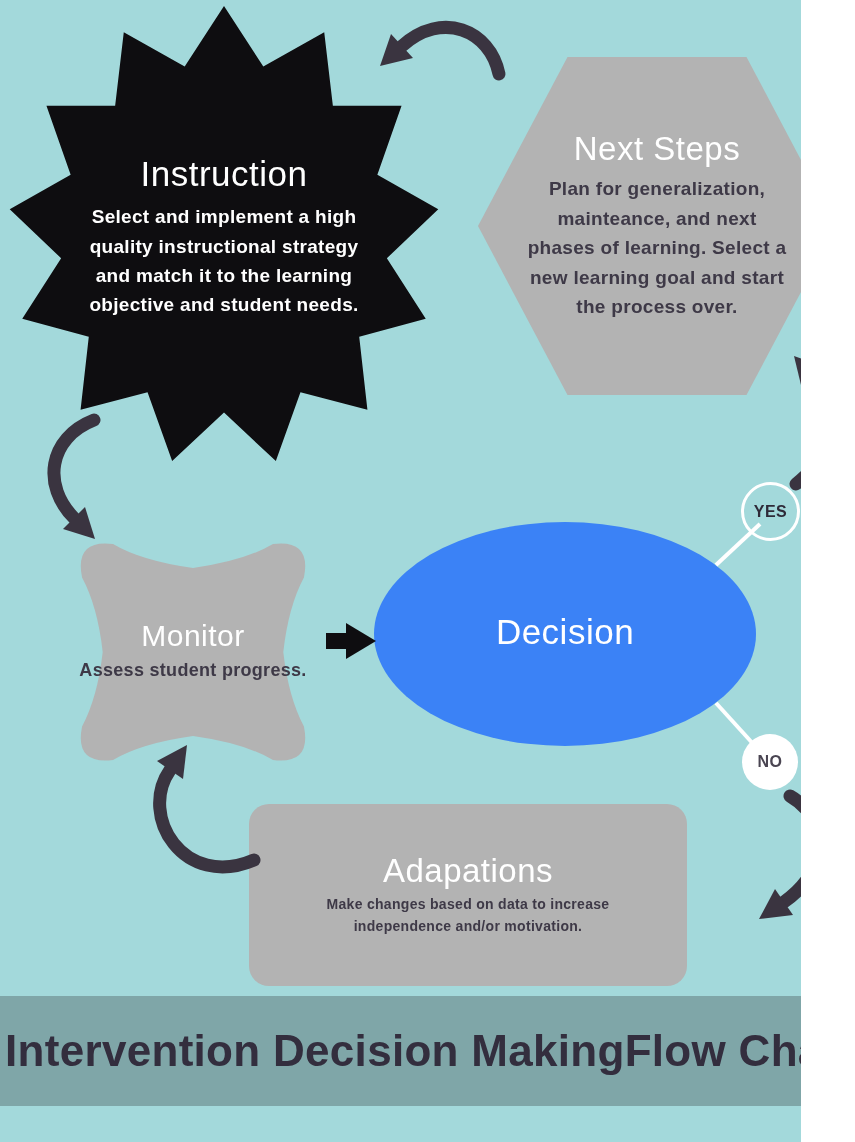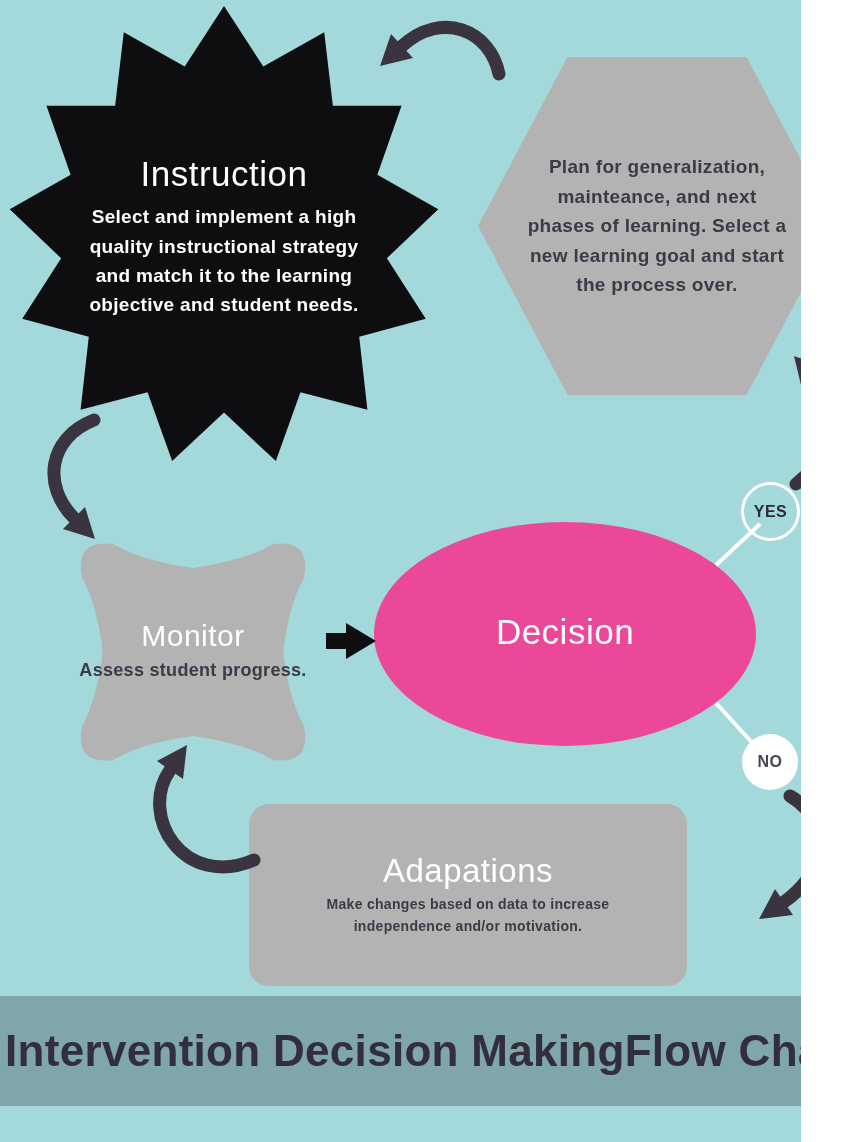--- a/index.html
+++ b/index.html
@@ -22,21 +22,21 @@
        padding:26px 46px;}
   .hex .title{font-size:33px;margin-bottom:6px;}
   .hex .body{font-size:19px;}
 
   .monitor{left:64px;top:532px;width:258px;height:240px;padding:0;}
   .monitor svg{position:absolute;inset:0;width:100%;height:100%;}
   .monitor .content{position:relative;z-index:2;display:flex;flex-direction:column;align-items:center;text-align:center;}
   .monitor .title{font-size:30px;margin-bottom:4px;}
   .monitor .body{font-size:18px;}
 
-  .ellipse{left:374px;top:522px;width:382px;height:224px;background:#ec4899;border-radius:50%;padding:20px 40px;}
+  .ellipse{left:374px;top:522px;width:382px;height:224px;background:#3b82f6;border-radius:50%;padding:20px 40px;}
   .ellipse .title{font-size:35px;margin-bottom:4px;}
   .ellipse .body{font-size:19px;}
 
   .rectnode{left:249px;top:804px;width:438px;height:182px;background:#b3b3b3;border-radius:20px;padding:16px 30px;}
   .rectnode .title{font-size:33px;margin-bottom:4px;}
   .rectnode .body{font-size:14px;}
 
   
   .arrows{position:absolute;inset:0;width:855px;height:1142px;z-index:2;pointer-events:none;}
 
@@ -55,20 +55,21 @@
 <body>
 
 <div class="canvas">
 
   <div class="node star">
     <div class="title">Instruction</div>
     <div class="body">Select and implement a high quality instructional strategy and match it to the learning objective and student needs.</div>
   </div>
 
   <div class="node hex">
+    <div class="title">Next Steps</div>
     <div class="body">Plan for generalization, mainteance, and next phases of learning. Select a new learning goal and start the process over.</div>
   </div>
 
   <div class="node monitor">
     <svg viewBox="0 0 200 200" preserveAspectRatio="none">
       <path d="M100 30 Q140 24 162 10 Q192 6 186 38 Q174 62 170 100 Q174 138 186 162 Q192 194 162 190 Q140 176 100 170 Q60 176 38 190 Q8 194 14 162 Q26 138 30 100 Q26 62 14 38 Q8 6 38 10 Q60 24 100 30 Z" fill="#b3b3b3"></path>
     </svg>
     <div class="content">
       <div class="title">Monitor</div>
       <div class="body">Assess student progress.</div>

